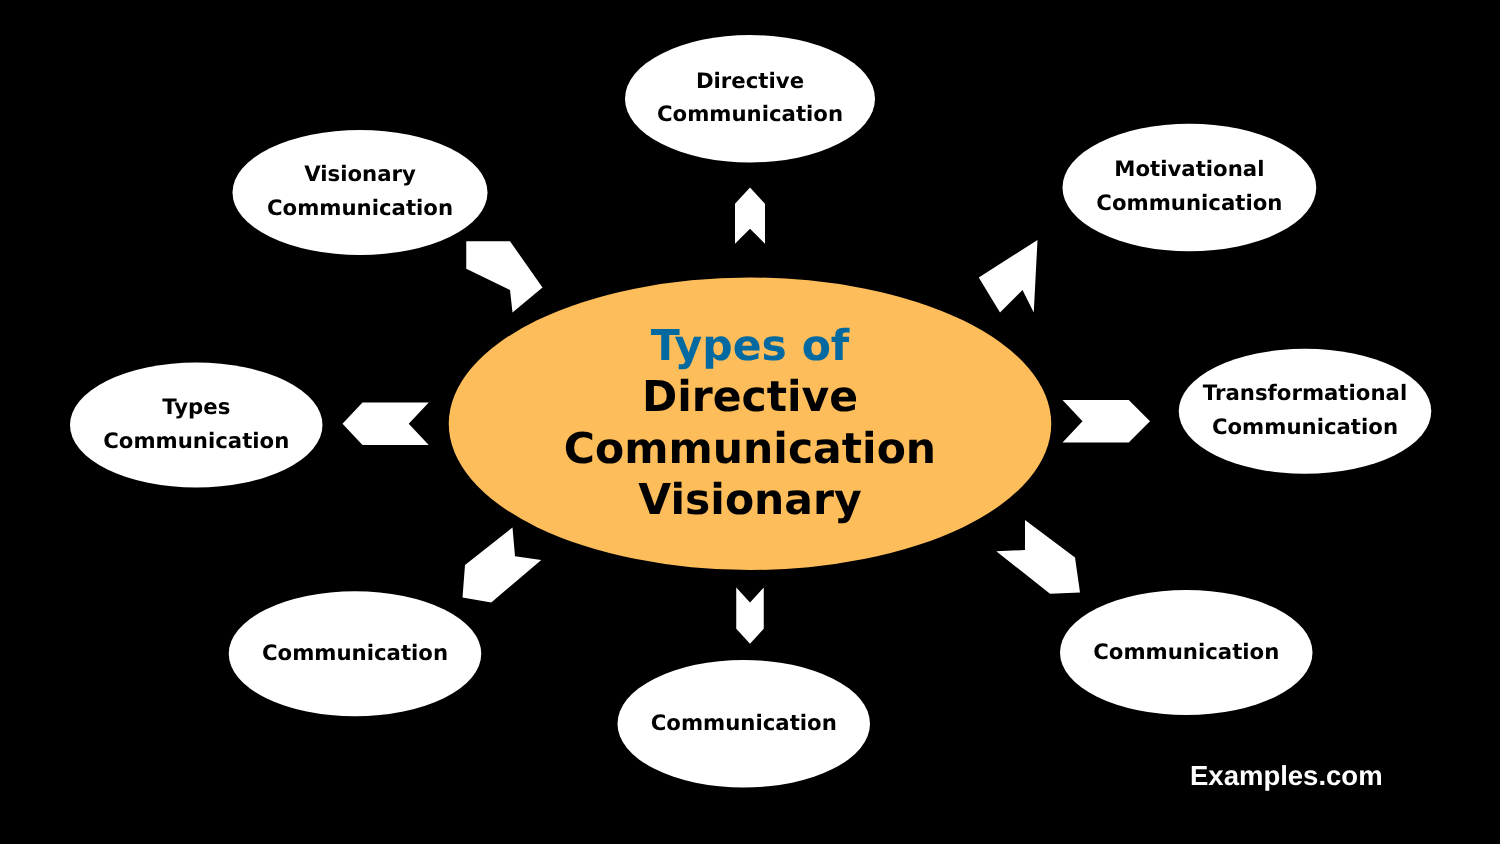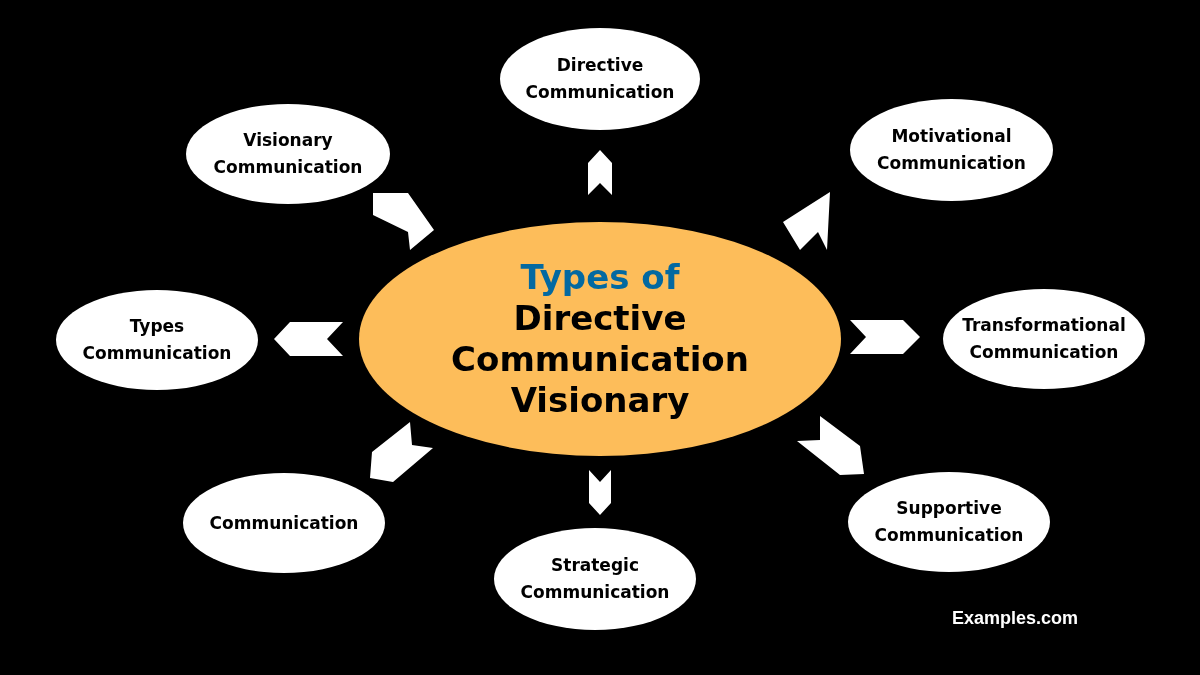--- a/index.html
+++ b/index.html
@@ -7,21 +7,21 @@
          font-family:"DejaVu Sans", sans-serif; }
   .node { position:absolute; background:#fff; border-radius:50%; display:flex; align-items:center;
           justify-content:center; text-align:center; color:#000; font-weight:bold; font-size:17px;
           line-height:27px; }
   .center { position:absolute; left:359px; top:222px; width:482px; height:234px; border-radius:50%;
             background:#fdbd5a; display:flex; flex-direction:column; align-items:center; justify-content:center;
             font-weight:bold; font-size:34px; line-height:41px; text-align:center; }
   .center .l1 { color:#0369a1; }
   .center .l2 { color:#000; }
   .arrows { position:absolute; left:0; top:0; }
-  .brand { position:absolute; left:952px; top:608px; color:#fff; font-size:18px; font-weight:bold;
+  .brand { position:absolute; left:952px; top:608px; color:#fff; font-size:22px; font-weight:bold;
            font-family:"Liberation Sans", sans-serif; }
 </style>
 </head>
 <body>
 
 <svg class="arrows" width="1200" height="675">
 
   <polygon fill="#fff" points="600,150 612,163 612,195 600,183 588,195 588,163"></polygon>
 
   <polygon fill="#fff" points="830,192 827,250 818,232 800,250 783,222 808,206"></polygon>
@@ -51,35 +51,33 @@
       <div>Directive</div>
       <div>Communication</div>
     </div>
 </div>
 <div class="node" style="left:850px;top:99px;width:203px;height:102px;">
   <div>
       <div>Motivational</div>
       <div>Communication</div>
     </div>
 </div>
-<div class="node" style="left:943px;top:289px;width:202px;height:100px;">
+<div class="node" style="left:943px;top:279px;width:202px;height:100px;">
   <div>
       <div>Transformational</div>
       <div>Communication</div>
     </div>
 </div>
 <div class="node" style="left:848px;top:472px;width:202px;height:100px;">
   <div>
-      <div>Supportive</div>
       <div>Communication</div>
     </div>
 </div>
 <div class="node" style="left:494px;top:528px;width:202px;height:102px;">
   <div>
-      <div>Strategic</div>
       <div>Communication</div>
     </div>
 </div>
 <div class="node" style="left:183px;top:473px;width:202px;height:100px;">
   <div>
       <div>Communication</div>
     </div>
 </div>
 <div class="node" style="left:56px;top:290px;width:202px;height:100px;">
   <div>

